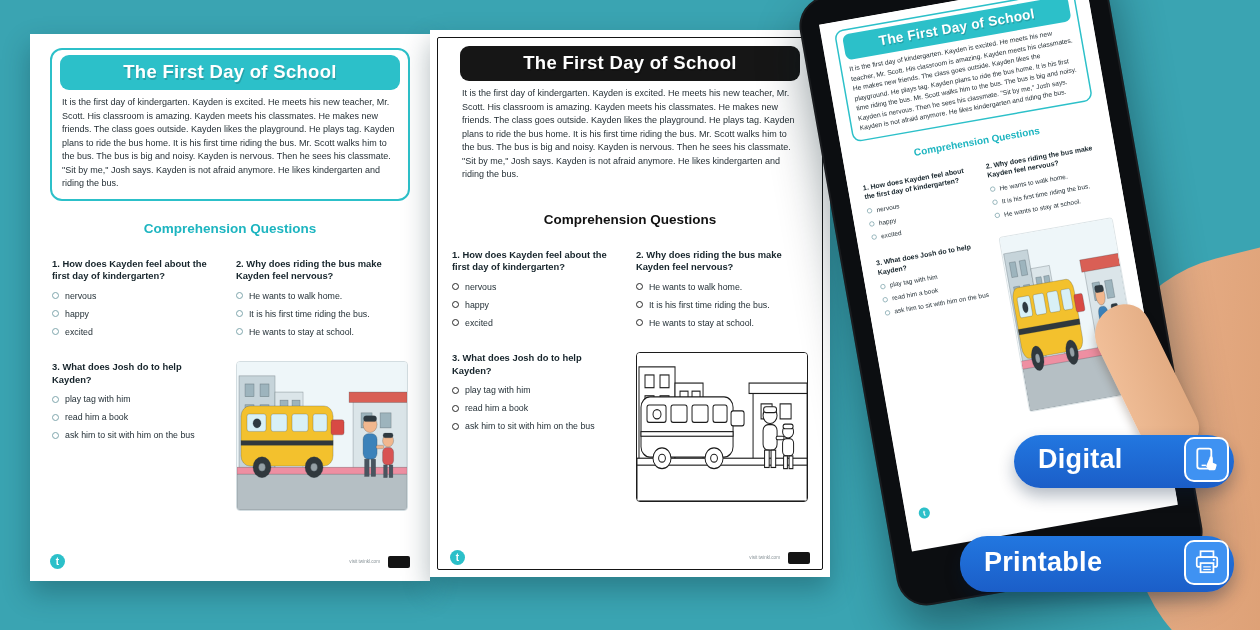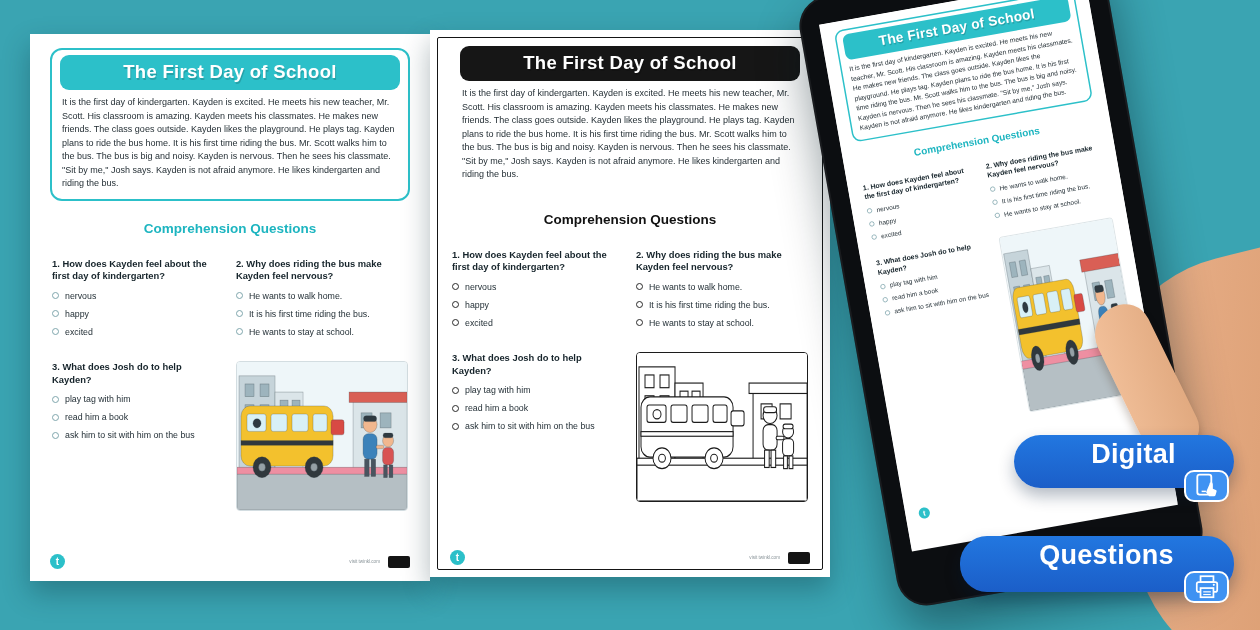--- a/index.html
+++ b/index.html
@@ -94,21 +94,21 @@
     position: absolute; left: 1117px; top: 300px; width: 58px; height: 160px;
     background: linear-gradient(100deg, #f2c09a, #e0a87e);
     border-radius: 30px 26px 24px 28px; transform: rotate(-26deg); z-index: 35;
     box-shadow: -3px 5px 9px rgba(60,30,10,.25);
   }
 
   
   .badge {
     position: absolute; display: flex; align-items: center;
     background: linear-gradient(#2277e0, #1b5ec8); border-radius: 27px; color: #fff;
-    z-index: 50; padding: 4px 5px 8px 24px; box-shadow: 0 8px 16px rgba(8,30,60,.3); flex-direction: column;
+    z-index: 50; padding: 4px 5px 8px 24px; box-shadow: 0 8px 16px rgba(8,30,60,.3);
   }
   .badge .label { font-weight: bold; font-size: 27px; letter-spacing: .3px; }
   .badge .tile { margin-left: auto; width: 45px; height: 45px; border-radius: 10px; background: #3f92f2; border: 2.5px solid #fff; display: flex; align-items: center; justify-content: center; }
   .badge.digital { left: 1014px; top: 435px; width: 220px; height: 53px; }
   .badge.printable { left: 960px; top: 536px; width: 274px; height: 56px; }
 </style>
 </head>
 <body>
 
 <div class="stage">
@@ -431,21 +431,21 @@
     <span class="tile">
       <svg viewBox="0 0 26 26" width="28" height="28">
         <rect x="4" y="2.5" width="13" height="18.5" rx="2.2" fill="none" stroke="#fff" stroke-width="1.7"></rect>
         <line x1="8" y1="18" x2="12" y2="18" stroke="#fff" stroke-width="1.4"></line>
         <path d="M15.2 11.5 q0-1.9 1.6-1.9 q1.6 0 1.6 1.9 v4 l2.8 1.1 q1 .4 .7 1.5 l-1 3.5 q-.3 1-1.4 1 h-3.5 q-1 0-1.6-.8 l-2.3-3 z" fill="#fff"></path>
       </svg>
     </span>
   </div>
 
   <div class="badge printable">
-    <span class="label">Questions</span>
+    <span class="label">Printable</span>
     <span class="tile">
       <svg viewBox="0 0 26 26" width="28" height="28">
         <rect x="7" y="3" width="12" height="5.5" fill="none" stroke="#fff" stroke-width="1.6"></rect>
         <rect x="3.5" y="8.5" width="19" height="9" rx="1.8" fill="none" stroke="#fff" stroke-width="1.6"></rect>
         <circle cx="19.3" cy="11" r="1" fill="#fff"></circle>
         <rect x="7" y="14" width="12" height="8.5" fill="#3f92f2" stroke="#fff" stroke-width="1.6"></rect>
         <line x1="9.5" y1="17.5" x2="16.5" y2="17.5" stroke="#fff" stroke-width="1.1"></line>
         <line x1="9.5" y1="20" x2="16.5" y2="20" stroke="#fff" stroke-width="1.1"></line>
       </svg>
     </span>

